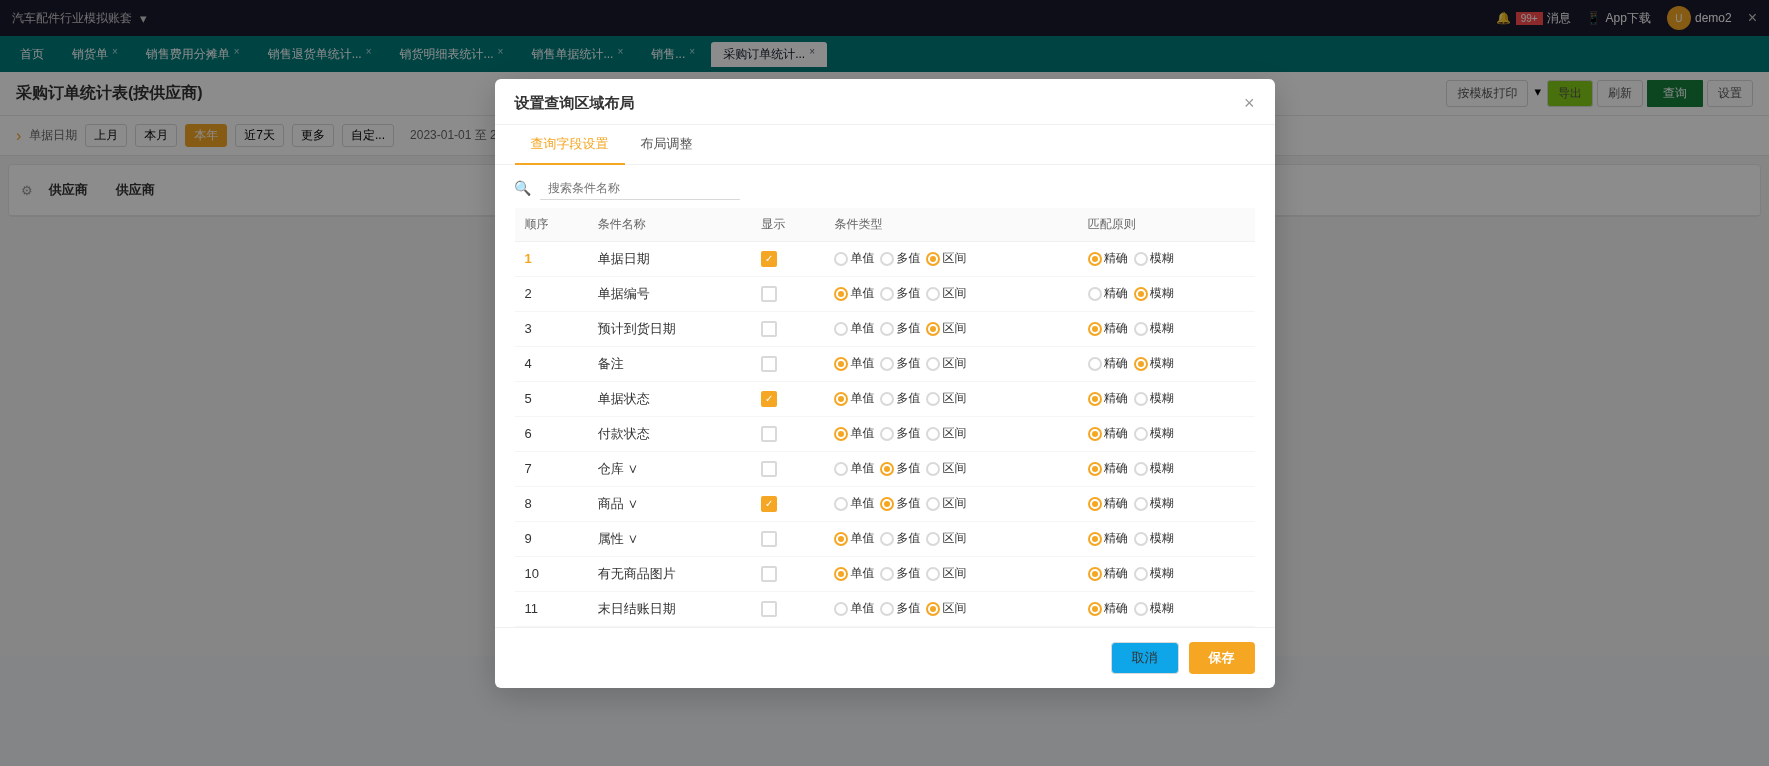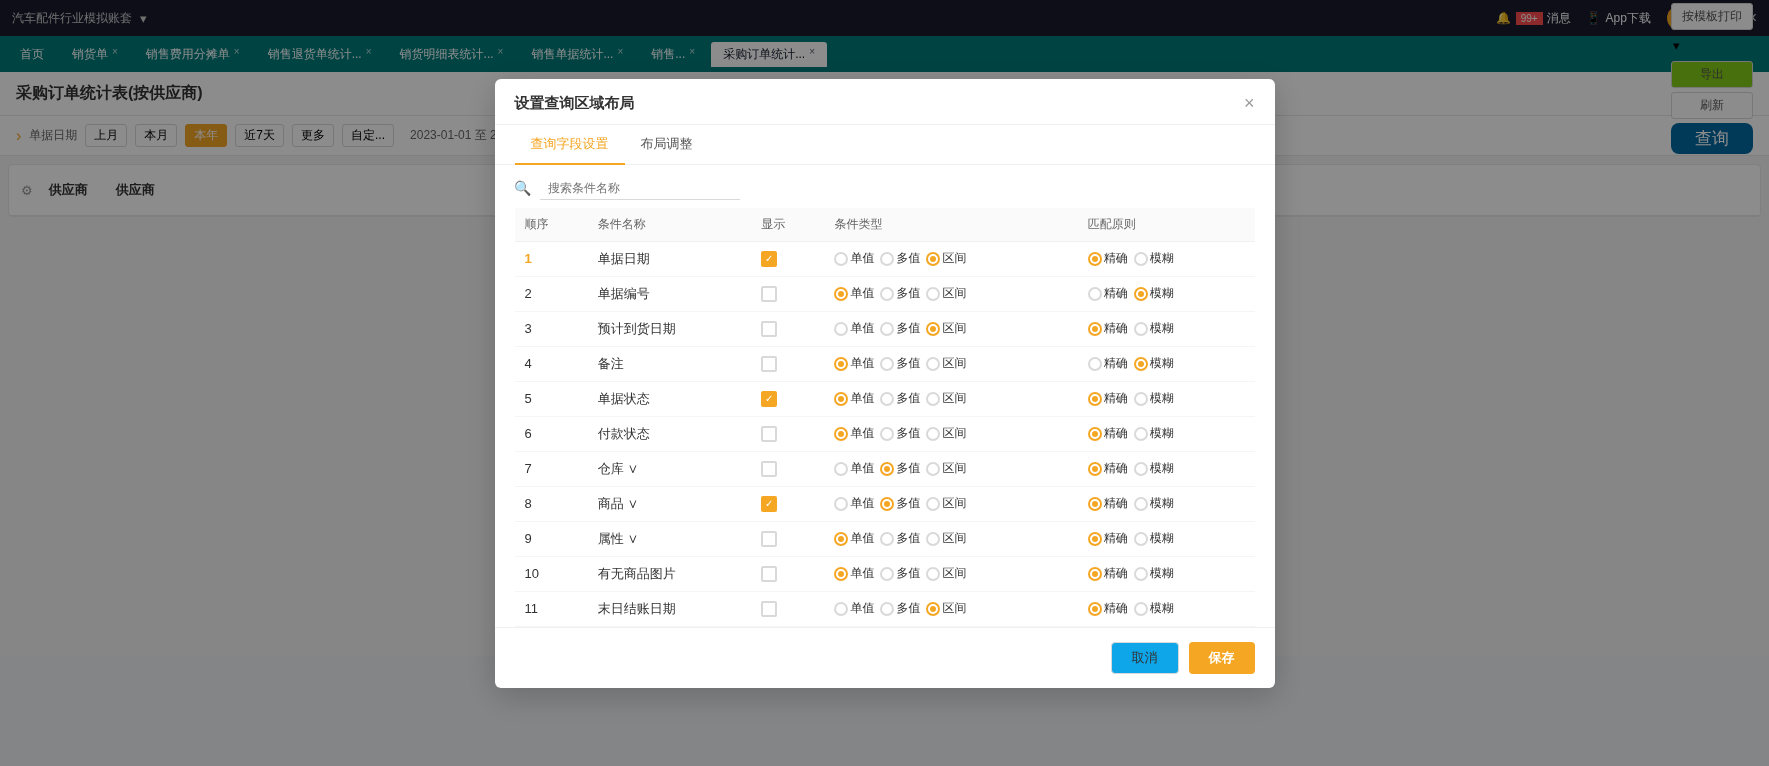--- a/index.html
+++ b/index.html
@@ -46,25 +46,25 @@
     .page-header {
       height: 44px;
       background: #fff;
       display: flex;
       align-items: center;
       justify-content: space-between;
       padding: 0 16px;
       border-bottom: 1px solid #e8e8e8;
     }
     .page-title { font-size: 16px; font-weight: bold; color: #333; }
-    .page-actions { display: flex; gap: 4px; flex-direction: column; }
+    .page-actions { display: flex; gap: 4px; }
     .btn-template { padding: 4px 10px; border: 1px solid #d9d9d9; background: #fff; border-radius: 3px; font-size: 12px; cursor: pointer; color: #555; }
     .btn-export { padding: 4px 10px; border: 1px solid #d9d9d9; background: #84cc16; border-radius: 3px; font-size: 12px; cursor: pointer; color: #555; }
     .btn-refresh { padding: 4px 10px; border: 1px solid #d9d9d9; background: #fff; border-radius: 3px; font-size: 12px; cursor: pointer; color: #555; }
-    .btn-query { padding: 4px 16px; background: #0369a1; border: none; border-radius: 8px; font-size: 17px; cursor: pointer; color: #fff; }
+    .btn-query { padding: 4px 16px; background: #15803d; border: none; border-radius: 1px; font-size: 12px; cursor: pointer; color: #fff; }
     .btn-settings { padding: 4px 10px; border: 1px solid #d9d9d9; background: #fff; border-radius: 3px; font-size: 12px; cursor: pointer; color: #555; }
 
     
     .filter-bar {
       background: #fff;
       padding: 8px 16px;
       display: flex;
       align-items: center;
       gap: 8px;
       border-bottom: 1px solid #e8e8e8;

